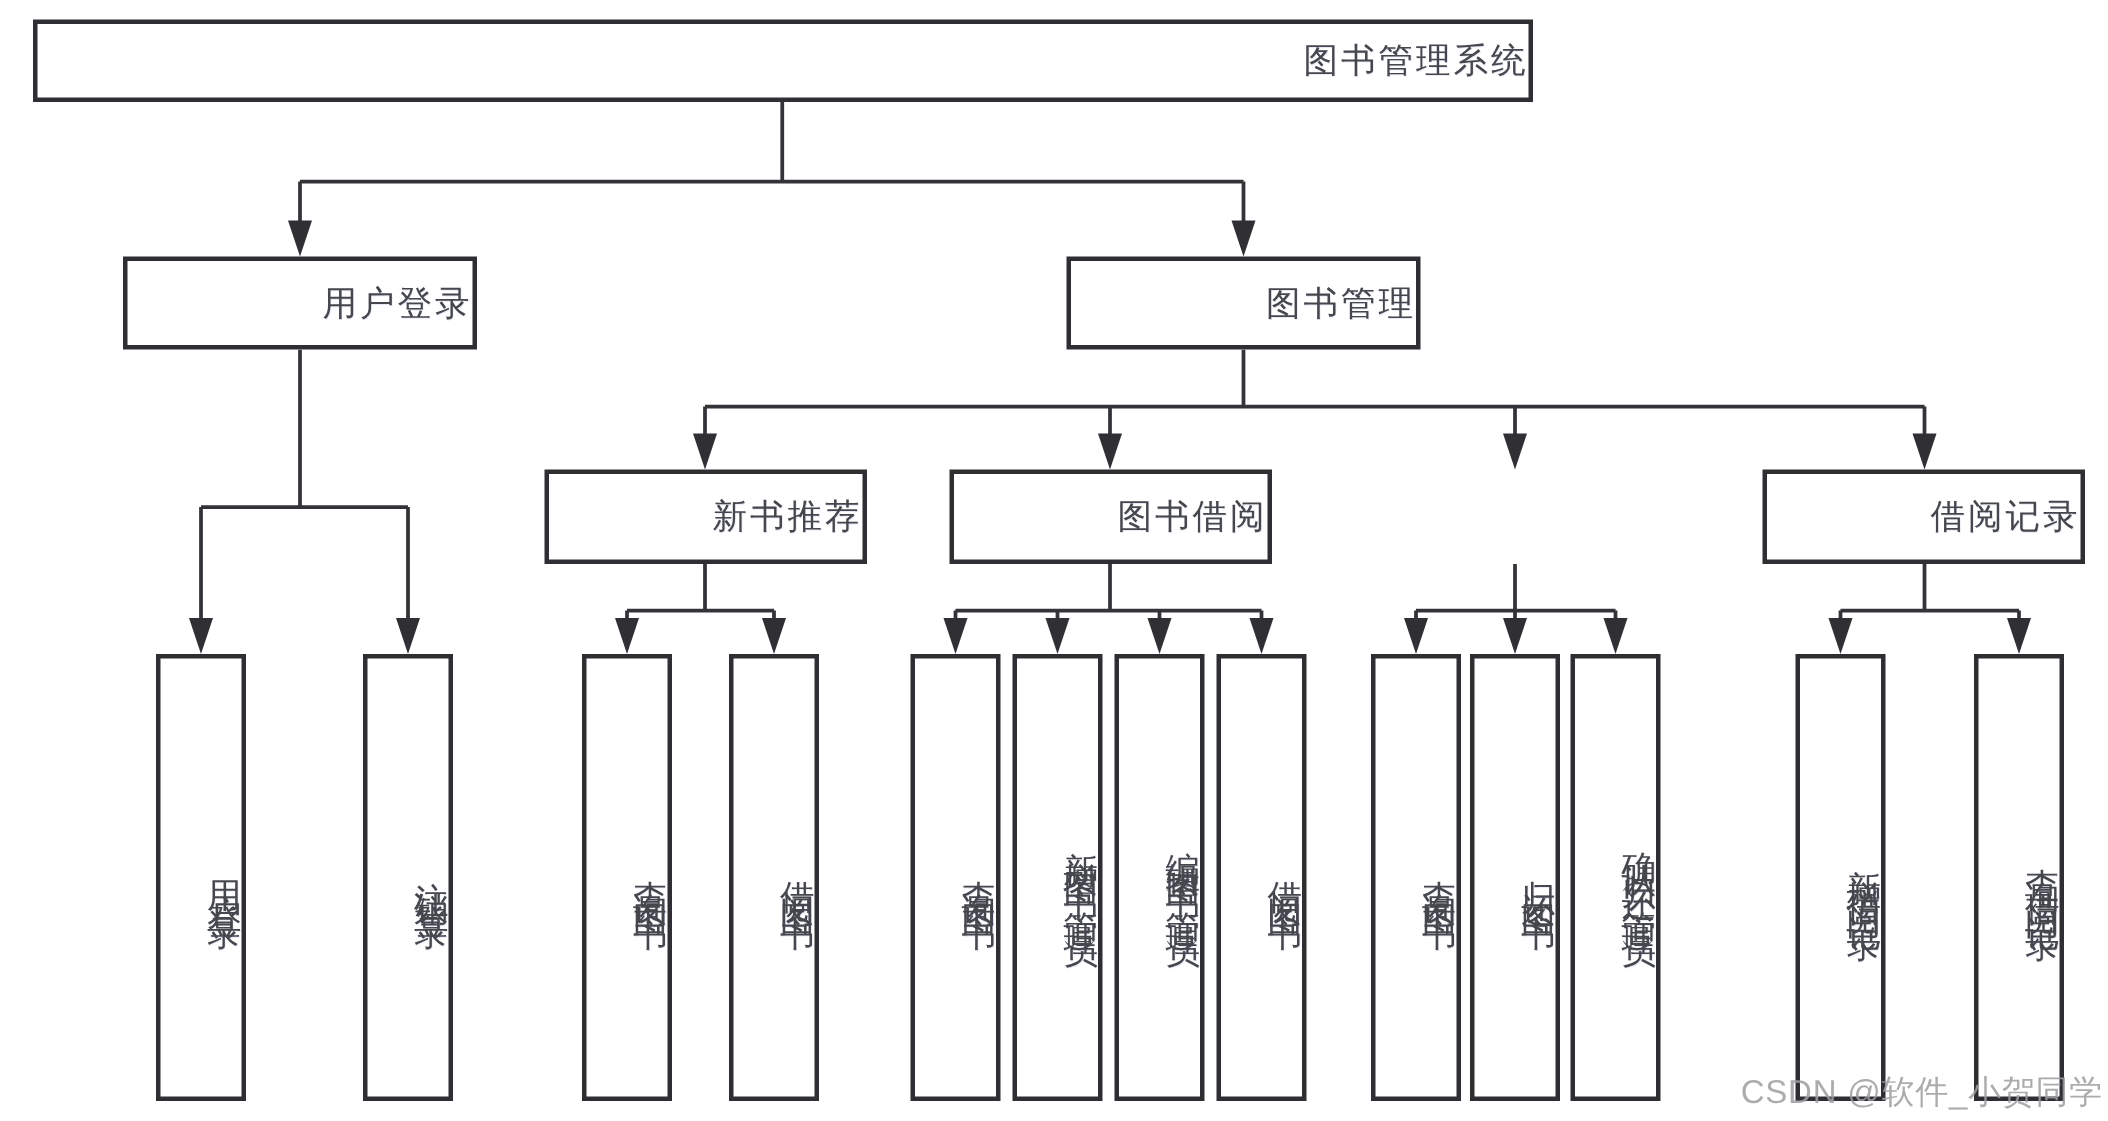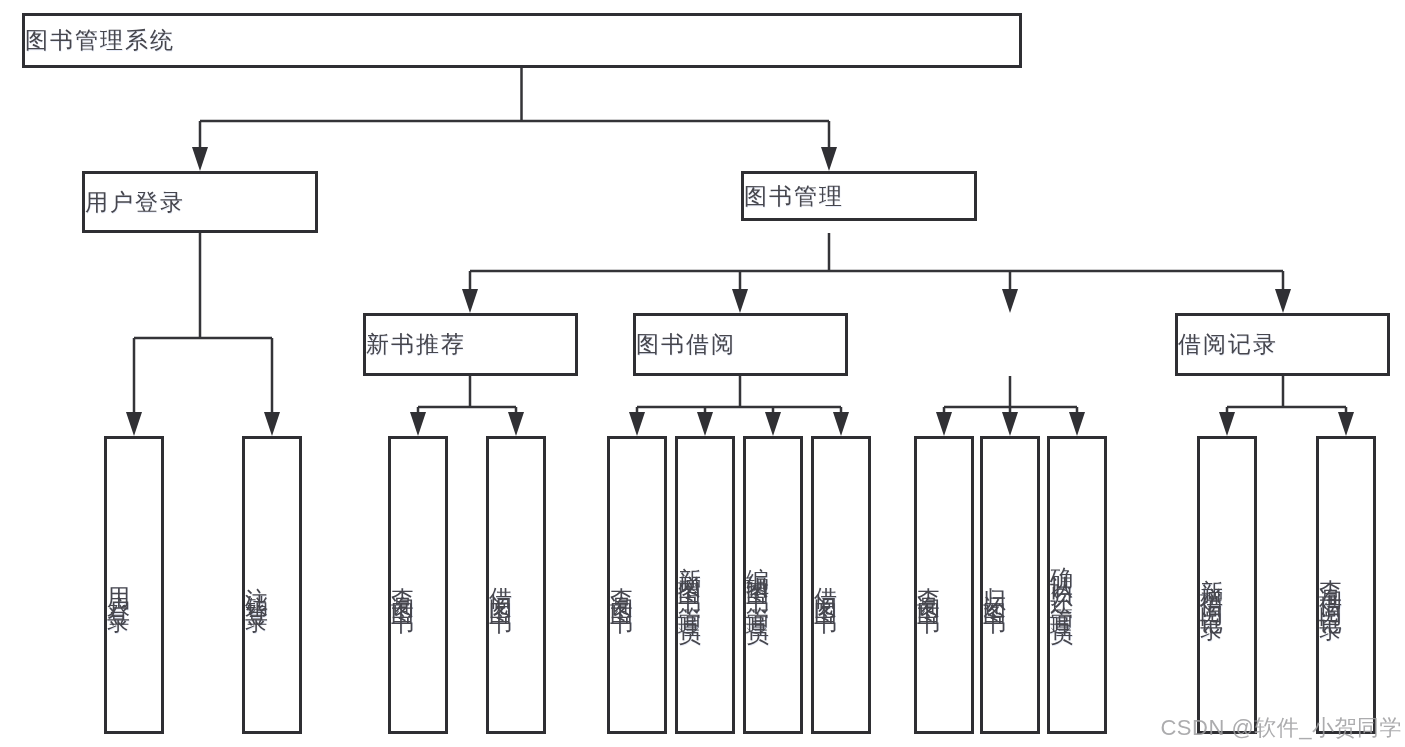--- a/index.html
+++ b/index.html
@@ -9,21 +9,21 @@
     background:#ffffff;
     font-family:"Liberation Sans","DejaVu Sans",sans-serif;
     overflow:hidden;
   }
   #connectors{position:absolute;left:0;top:0;z-index:1;}
   .node{
     position:absolute;
     box-sizing:border-box;
     border:3px solid #2f2f33;
     background:#ffffff;
-    display:flex;align-items:center;justify-content:flex-start;
+    display:flex;align-items:center;justify-content:flex-end;
     z-index:2;
     color:#46464d;
   }
   .node.h span{
     font-size:23px;
     letter-spacing:2px;
     white-space:nowrap;
     text-shadow:0.5px 0.5px 0 rgba(90,120,200,0.15);
   }
   .node.v span{
@@ -81,21 +81,21 @@
     </g>
   </svg>
 
   <div class="node h" style="left:22px;top:13px;width:1000px;height:55px">
     <span>图书管理系统</span>
   </div>
 
   <div class="node h" style="left:82px;top:171px;width:236px;height:62px">
     <span>用户登录</span>
   </div>
-  <div class="node h" style="left:741px;top:171px;width:236px;height:50px">
+  <div class="node h" style="left:711px;top:171px;width:236px;height:62px">
     <span>图书管理</span>
   </div>
 
   <div class="node h" style="left:633px;top:313px;width:215px;height:63px">
     <span>图书借阅</span>
   </div>
   <div class="node h" style="left:363px;top:313px;width:215px;height:63px">
     <span>新书推荐</span>
   </div>
   <div class="node h" style="left:1175px;top:313px;width:215px;height:63px">

